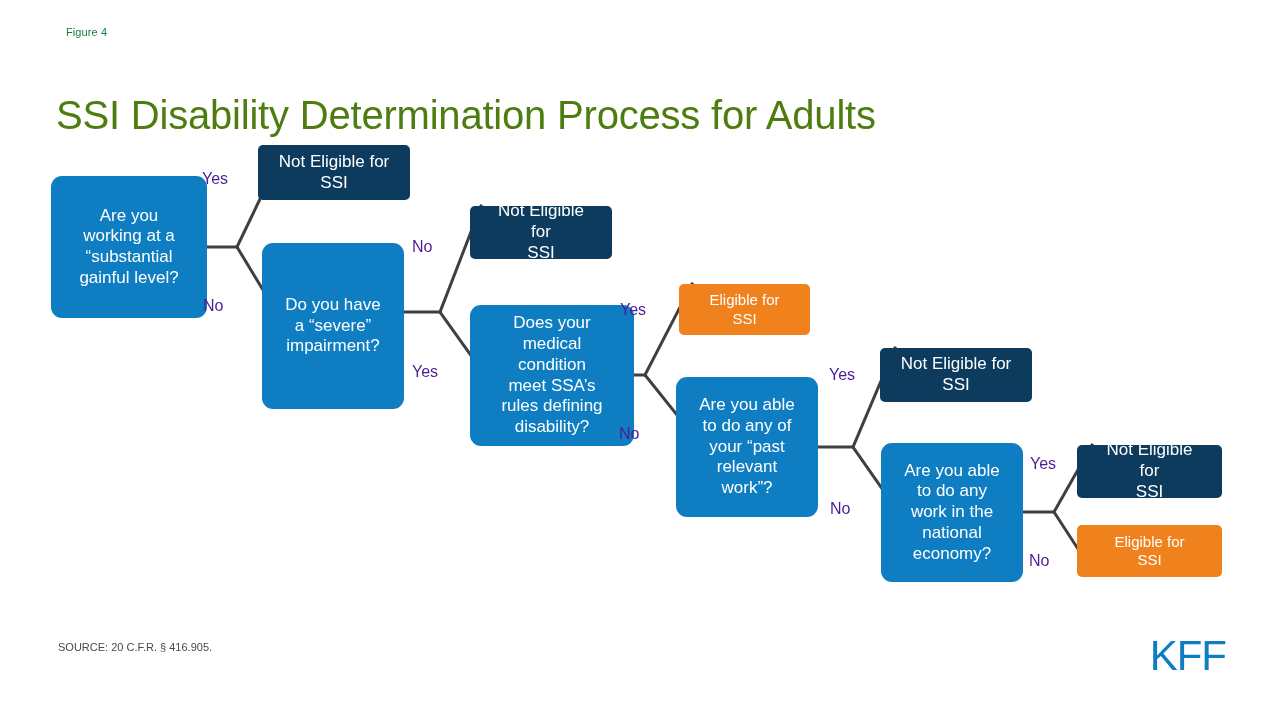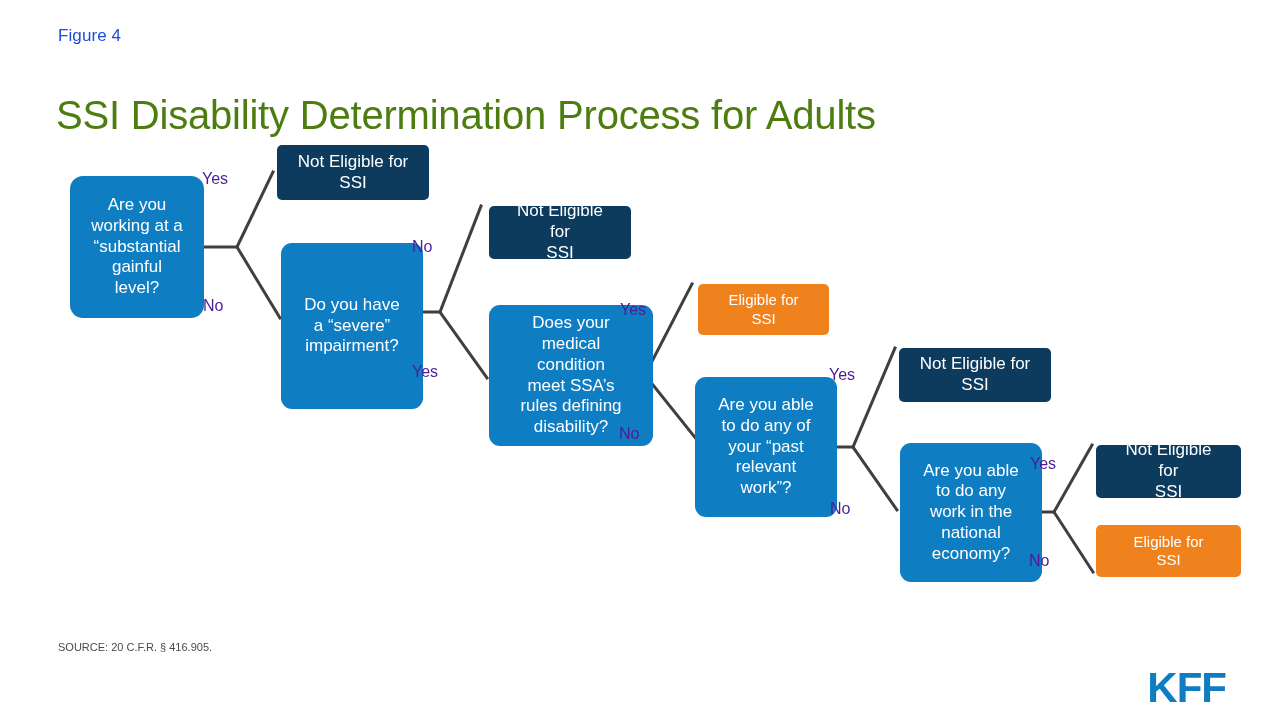--- a/index.html
+++ b/index.html
@@ -12,24 +12,24 @@
     height: 720px;
     position: relative;
     overflow: hidden;
     font-family: "Liberation Sans", sans-serif;
     color: #404040;
   }
 
   
   #figure-label {
     position: absolute;
-    left: 58px;
+    left: 66px;
     top: 26px;
-    font-size: 17px;
-    color: #1d4ed8;
+    font-size: 11px;
+    color: #15803d;
     letter-spacing: 0.1px;
   }
   #page-title {
     position: absolute;
     left: 56px;
     top: 66px;
     font-size: 40px;
     font-weight: 400;
     color: #4d7c0f;
     letter-spacing: -0.2px;
@@ -58,21 +58,20 @@
     box-sizing: border-box;
     display: flex;
     align-items: center;
     justify-content: center;
     text-align: center;
     color: #ffffff;
     font-size: 17px;
     line-height: 1.22;
     padding: 4px 20px;
     white-space: pre-line;
-    margin-left: 19px;
   }
   .node.decision {
     background: #0F7DC2;
     border-radius: 11px;
   }
   .node.terminal-no {
     background: #0C3B5E;
     border-radius: 5px;
     font-size: 17px;
   }
@@ -96,25 +95,24 @@
     top: 641px;
     font-size: 11px;
     color: #4a4a4a;
     white-space: nowrap;
   }
   #kff-logo {
     position: absolute;
     right: 54px;
     top: 632px;
     font-size: 42px;
-    font-weight: bold;
+    font-weight: normal;
     color: #0F7DC2;
     letter-spacing: -1px;
     font-family: "Liberation Sans", sans-serif;
-    margin-top: 32px;
   }
 </style>
 </head>
 <body>
 
 <div id="figure-label">Figure 4</div>
 
 <h1 id="page-title">SSI Disability Determination Process for Adults</h1>
 
 <div id="flow-canvas">
@@ -137,21 +135,21 @@
       <path d="M818,447 L853,447"></path>
       <path d="M853,447 L895,348"></path>
       <path d="M853,447 L897,510"></path>
 
       <path d="M1023,512 L1054,512"></path>
       <path d="M1054,512 L1092,445"></path>
       <path d="M1054,512 L1093,572"></path>
     </g>
   </svg>
 
-  <div class="node decision" style="left:51px; top:176px; width:134px; height:142px;border-radius:13px;">Are you
+  <div class="node decision" style="left:51px; top:176px; width:156px; height:142px;">Are you
 working at a
 “substantial
 gainful level?</div>
 
   <div class="node terminal-no" style="left:258px; top:145px; width:152px; height:55px;">Not Eligible for
 SSI</div>
 
   <span class="edge-label" style="left:202px; top:170px;">Yes</span>
 
   <span class="edge-label" style="left:203px; top:297px;">No</span>

